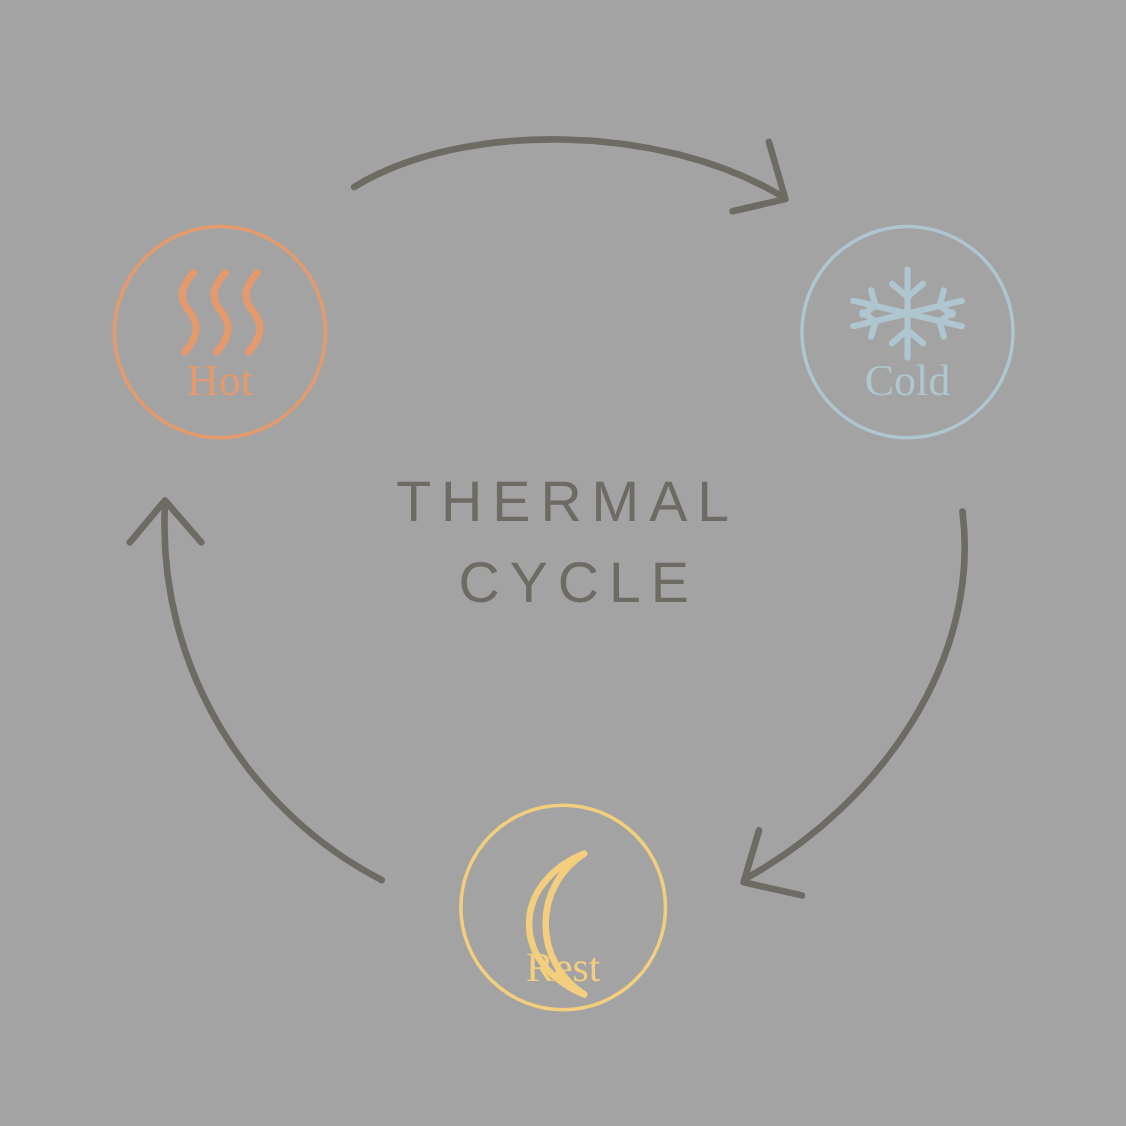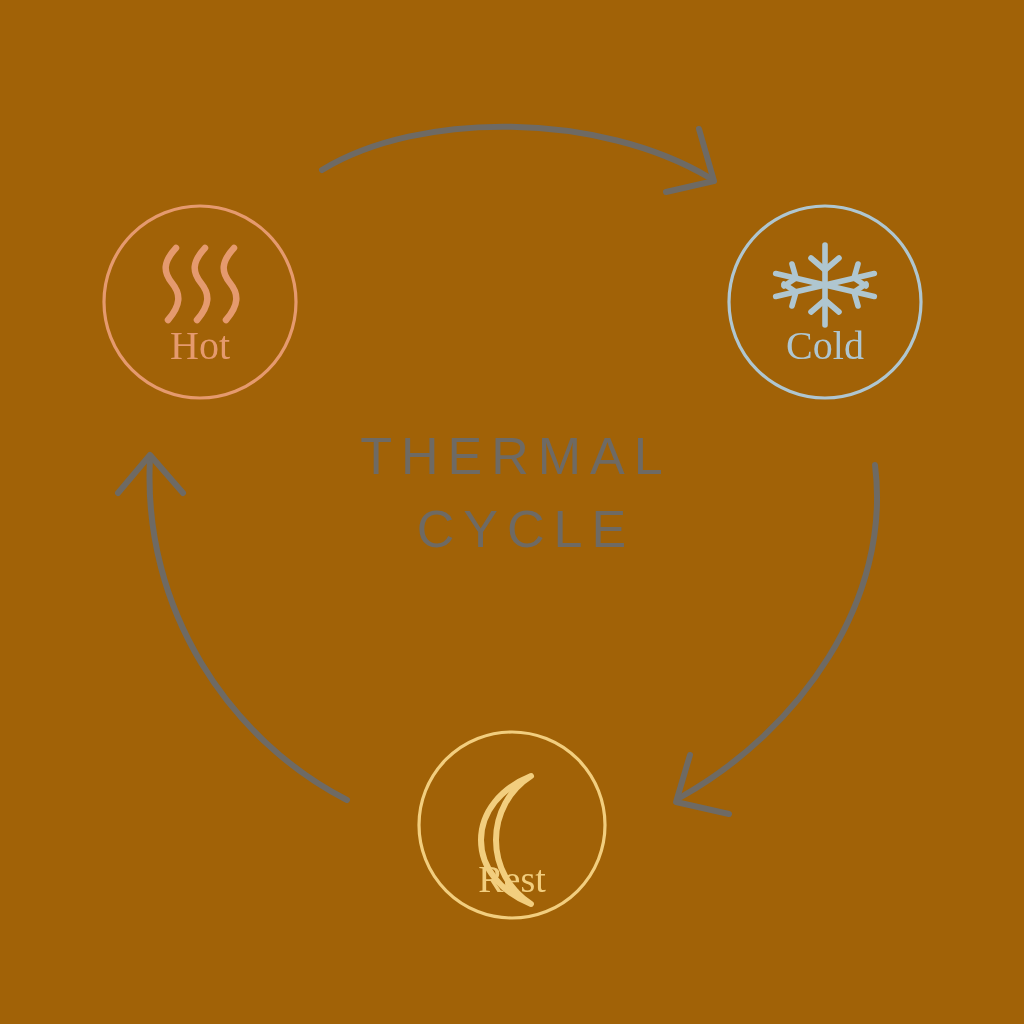--- a/index.html
+++ b/index.html
@@ -34,21 +34,21 @@
   }
   .center-title-text {
     font-family: "Liberation Sans", sans-serif;
     font-weight: 400;
     letter-spacing: 9px;
   }
 </style>
 </head>
 <body style="background: rgb(255, 255, 255);">
 
-<div id="diagram-root" style="background: #a16207; text-align: center;">
+<div id="diagram-root" style="background: #a3a3a3; text-align: center;">
 
   <svg id="diagram-svg" viewBox="0 0 1024 1024" xmlns="http://www.w3.org/2000/svg">
 
     <g>
       <path d="M 322 170 C 420 110, 600 112, 710 178" fill="none" stroke="#6E6A64" stroke-width="6" stroke-linecap="round" stroke-linejoin="round"></path>
       <path d="M 699 129 L 714 181 L 666 192" fill="none" stroke="#6E6A64" stroke-width="6" stroke-linecap="round" stroke-linejoin="round"></path>
     </g>
 
     <g>
       <path d="M 875 465 C 892 600, 800 730, 681 797" fill="none" stroke="#6E6A64" stroke-width="6" stroke-linecap="round" stroke-linejoin="round"></path>

